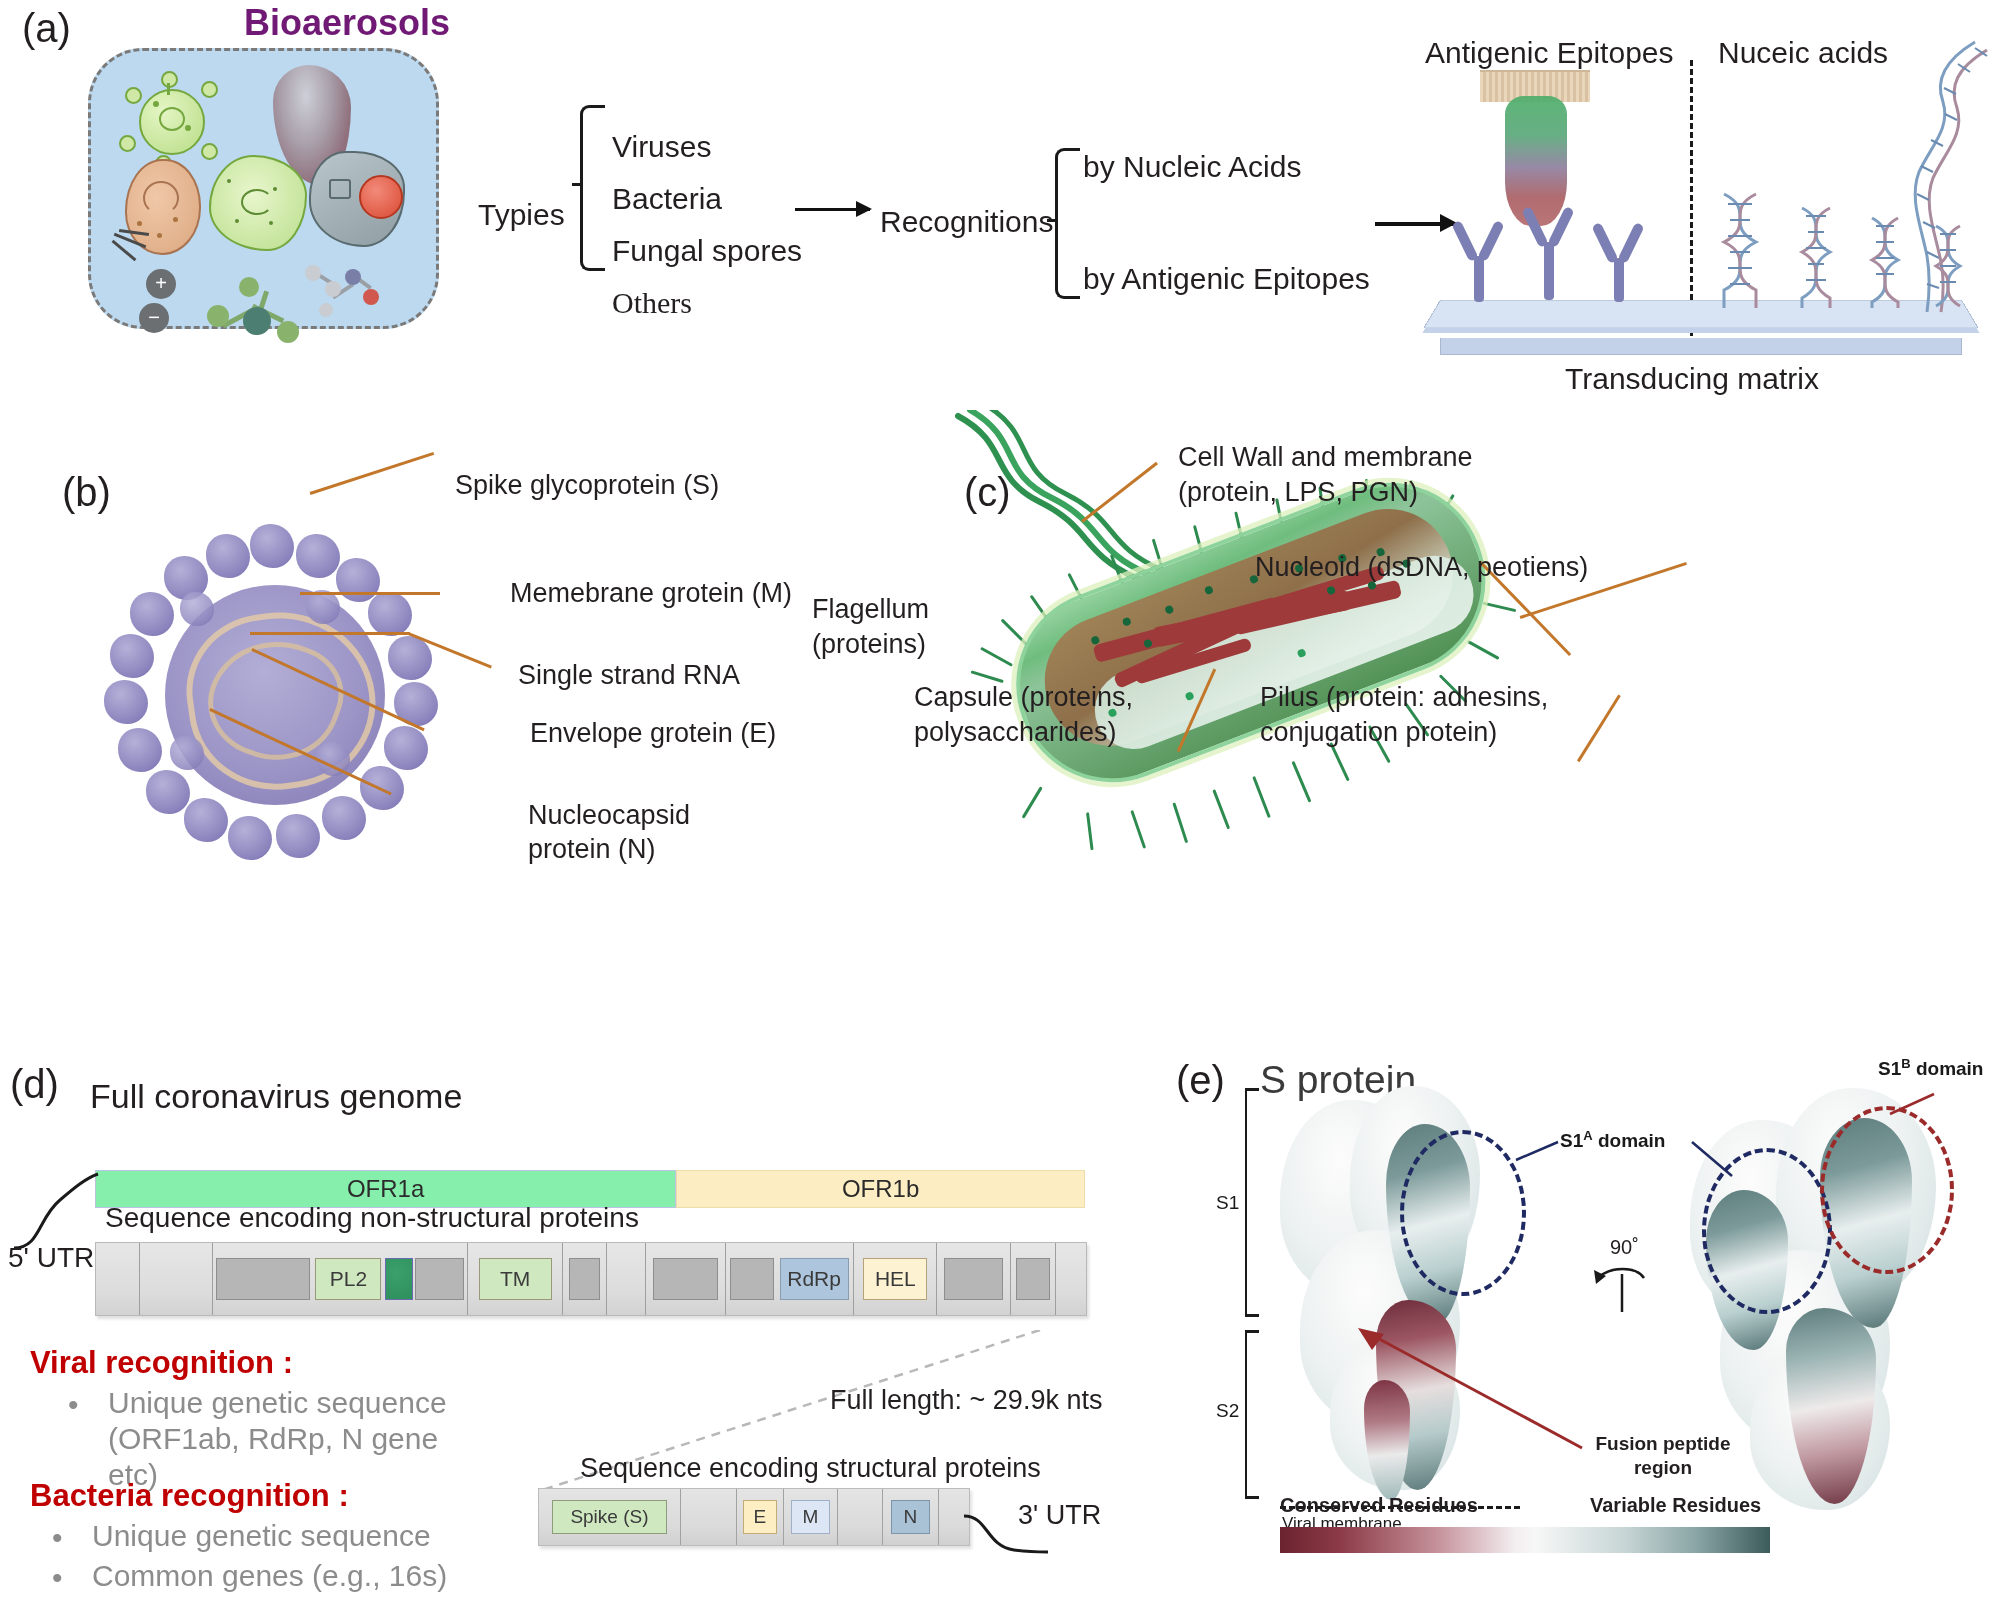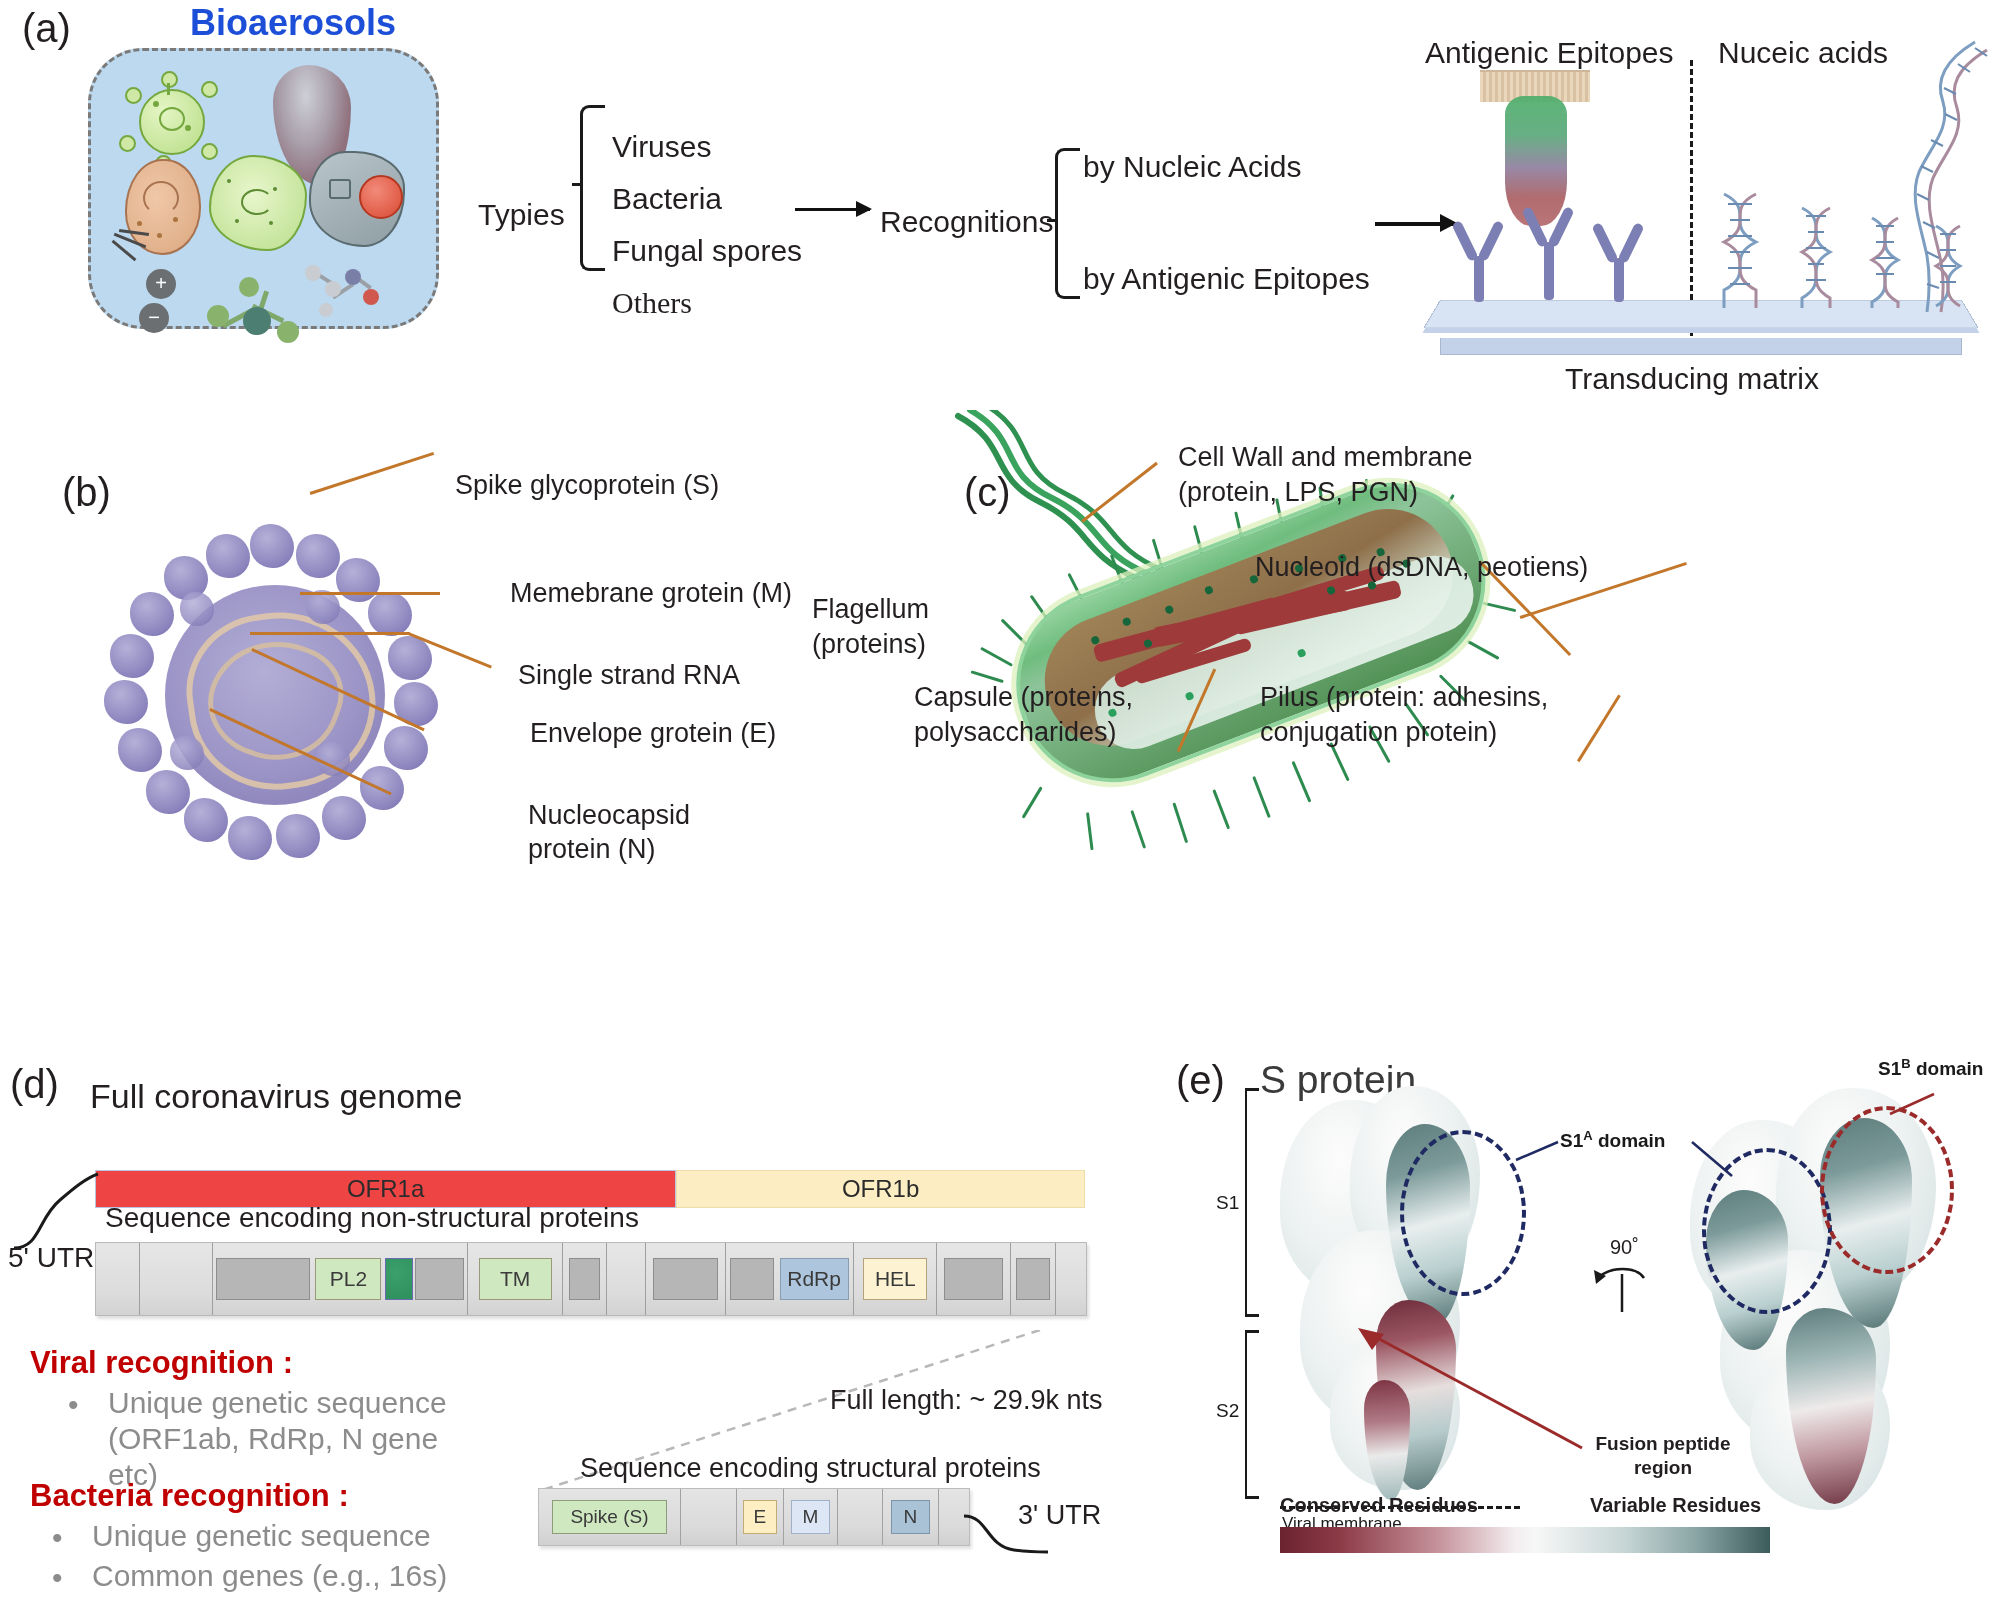--- a/index.html
+++ b/index.html
@@ -14,22 +14,22 @@
     overflow: hidden;
   }
   .abs { position: absolute; }
   .panel-tag {
     font-size: 40px; color: #231f20; font-family: "Liberation Sans", sans-serif;
   }
 
   
   #panel-a { left:0; top:0; width:2000px; height:420px; }
   #bioaerosol-title {
-    left: 190px; top: 2px; width: 260px; text-align:left;
-    font-size: 36px; font-weight: bold; color: #1d4ed8;
+    left: 190px; top: 2px; width: 260px; text-align:right;
+    font-size: 36px; font-weight: bold; color: #701a75;
   }
   #bioaerosol-box {
     left: 88px; top: 48px; width: 345px; height: 275px;
     border: 3px dashed #7a7a7a; border-radius: 55px;
     background: #bcd9ef;
   }
   
   .virus-green { border-radius:50%; background: radial-gradient(circle at 35% 32%, #e4f5c4, #b8dd86); border:2.5px solid #74a83f; }
   .spk { position:absolute; background:#cfe8a6; border:2px solid #74a83f; border-radius:50%; width:13px; height:13px; }
   .spk-stem { position:absolute; background:#74a83f; width:2.5px; }
@@ -172,21 +172,21 @@
   .nucleoid-strand { position:absolute; background:#9e3b3a; border-radius:6px; }
   .ribo { position:absolute; width:8px; height:8px; border-radius:50%; background:#17663b; }
   .pilus { position:absolute; background:#2e8b4f; width:2.5px; border-radius:2px; transform-origin: bottom center; }
   .flagellum { position:absolute; }
   .lab-c { position:absolute; font-size:27px; color:#231f20; line-height:1.28; }
 
   
   #panel-d { left:0; top:1020px; width:1160px; height:582px; }
   #full-genome-title { left:90px; top:57px; font-size:34px; }
   #orf-bar { left:95px; top:150px; width:990px; height:38px; display:flex; }
-  #orf1a { background:#ef4444; border:1px solid #b9c4e2; flex: 0 0 58.5%; display:flex; align-items:center; justify-content:center; font-size:24px; color:#2b2b2b; }
+  #orf1a { background:#86efac; border:1px solid #b9c4e2; flex: 0 0 58.5%; display:flex; align-items:center; justify-content:center; font-size:24px; color:#2b2b2b; }
   #orf1b { background:#fdedc2; border:1px solid #efdcab; flex: 1 1 auto; display:flex; align-items:center; justify-content:center; font-size:24px; color:#2b2b2b; }
   #utr5-label { left:8px; top:222px; font-size:28px; }
   #seq-nonstruct { left:105px; top:182px; font-size:28px; }
   #nsp-bar {
     left:95px; top:222px; width:990px; height:72px;
     background: linear-gradient(180deg, #e6e6e6, #dcdcdc 70%, #d2d2d2);
     border:1px solid #b9b9b9;
     box-shadow: 2px 3px 3px rgba(0,0,0,.13);
     display:flex; align-items:center;
   }

